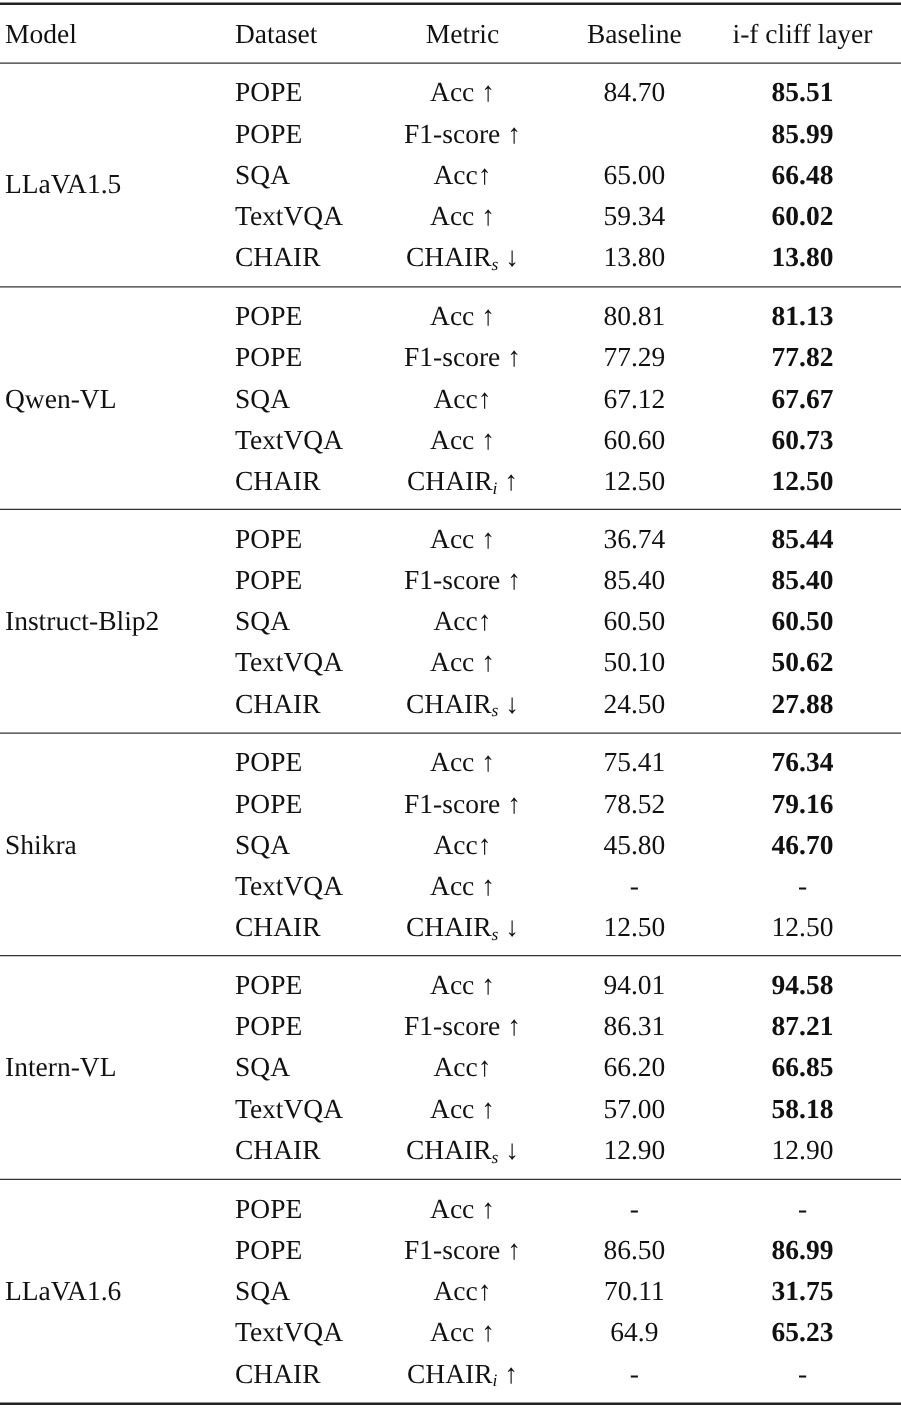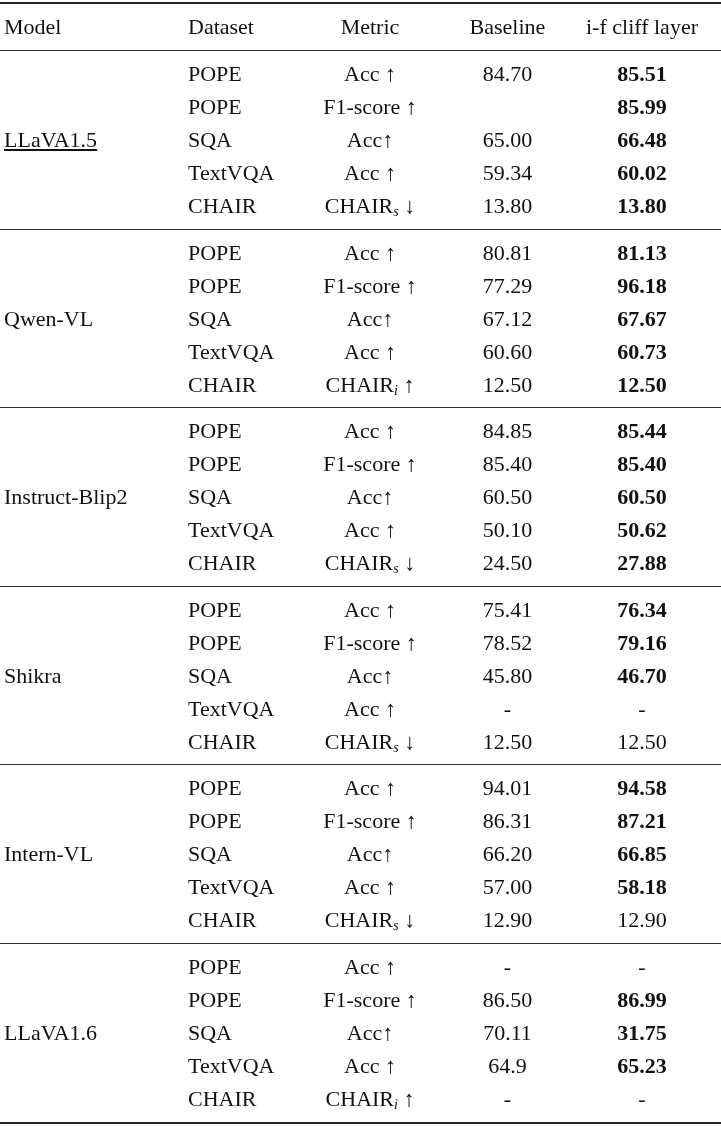--- a/index.html
+++ b/index.html
@@ -25,21 +25,21 @@
 <div id="table-root">
   <div class="rule thick" style="top:2px"></div>
   <div class="row" style="top:10px">
     <span class="cell c-model">Model</span>
     <span class="cell c-dataset">Dataset</span>
     <span class="cell c-metric">Metric</span>
     <span class="cell c-ours">i-f cliff layer</span>
     <span class="cell c-base">Baseline</span>
   </div>
   <div class="rule thin" style="top:50px"></div>
-<div class="group-label" style="top: 123px; text-decoration: underline;">LLaVA1.5</div>
+<div class="group-label" style="top: 130px;">LLaVA1.5</div>
     <div class="row" style="top: 57px;">
       <span class="cell c-dataset">POPE</span>
       <span class="cell c-metric">Acc ↑</span>
       <span class="cell c-base">84.70</span>
       <span class="cell c-ours bold">85.51</span>
     </div>
     <div class="row" style="top: 90px;">
       <span class="cell c-dataset">POPE</span>
       <span class="cell c-metric">F1-score ↑</span>
       <span class="cell c-ours bold">85.99</span>
@@ -67,21 +67,21 @@
     <div class="row" style="top: 236px;">
       <span class="cell c-dataset">POPE</span>
       <span class="cell c-metric">Acc ↑</span>
       <span class="cell c-base">80.81</span>
       <span class="cell c-ours bold">81.13</span>
     </div>
     <div class="row" style="top: 269px;">
       <span class="cell c-dataset">POPE</span>
       <span class="cell c-metric">F1-score ↑</span>
       <span class="cell c-base">77.29</span>
-      <span class="cell c-ours bold">96.18</span>
+      <span class="cell c-ours bold">77.82</span>
     </div>
     <div class="row" style="top: 302px;">
       <span class="cell c-dataset">SQA</span>
       <span class="cell c-metric">Acc↑</span>
       <span class="cell c-base">67.12</span>
       <span class="cell c-ours bold">67.67</span>
     </div>
     <div class="row" style="top: 335px;">
       <span class="cell c-dataset">TextVQA</span>
       <span class="cell c-metric">Acc ↑</span>
@@ -92,21 +92,21 @@
       <span class="cell c-dataset">CHAIR</span>
       <span class="cell c-metric"><span>CHAIR</span><sub>i</sub><span> ↑</span></span>
       <span class="cell c-base">12.50</span>
       <span class="cell c-ours bold">12.50</span>
     </div>
     <div class="rule thin" style="top: 407px;"></div>
     <div class="group-label" style="top: 480px;">Instruct-Blip2</div>
     <div class="row" style="top: 414px;">
       <span class="cell c-dataset">POPE</span>
       <span class="cell c-metric">Acc ↑</span>
-      <span class="cell c-base">84.85</span>
+      <span class="cell c-base">36.74</span>
       <span class="cell c-ours bold">85.44</span>
     </div>
     <div class="row" style="top: 447px;">
       <span class="cell c-dataset">POPE</span>
       <span class="cell c-metric">F1-score ↑</span>
       <span class="cell c-base">85.40</span>
       <span class="cell c-ours bold">85.40</span>
     </div>
     <div class="row" style="top: 480px;">
       <span class="cell c-dataset">SQA</span>

